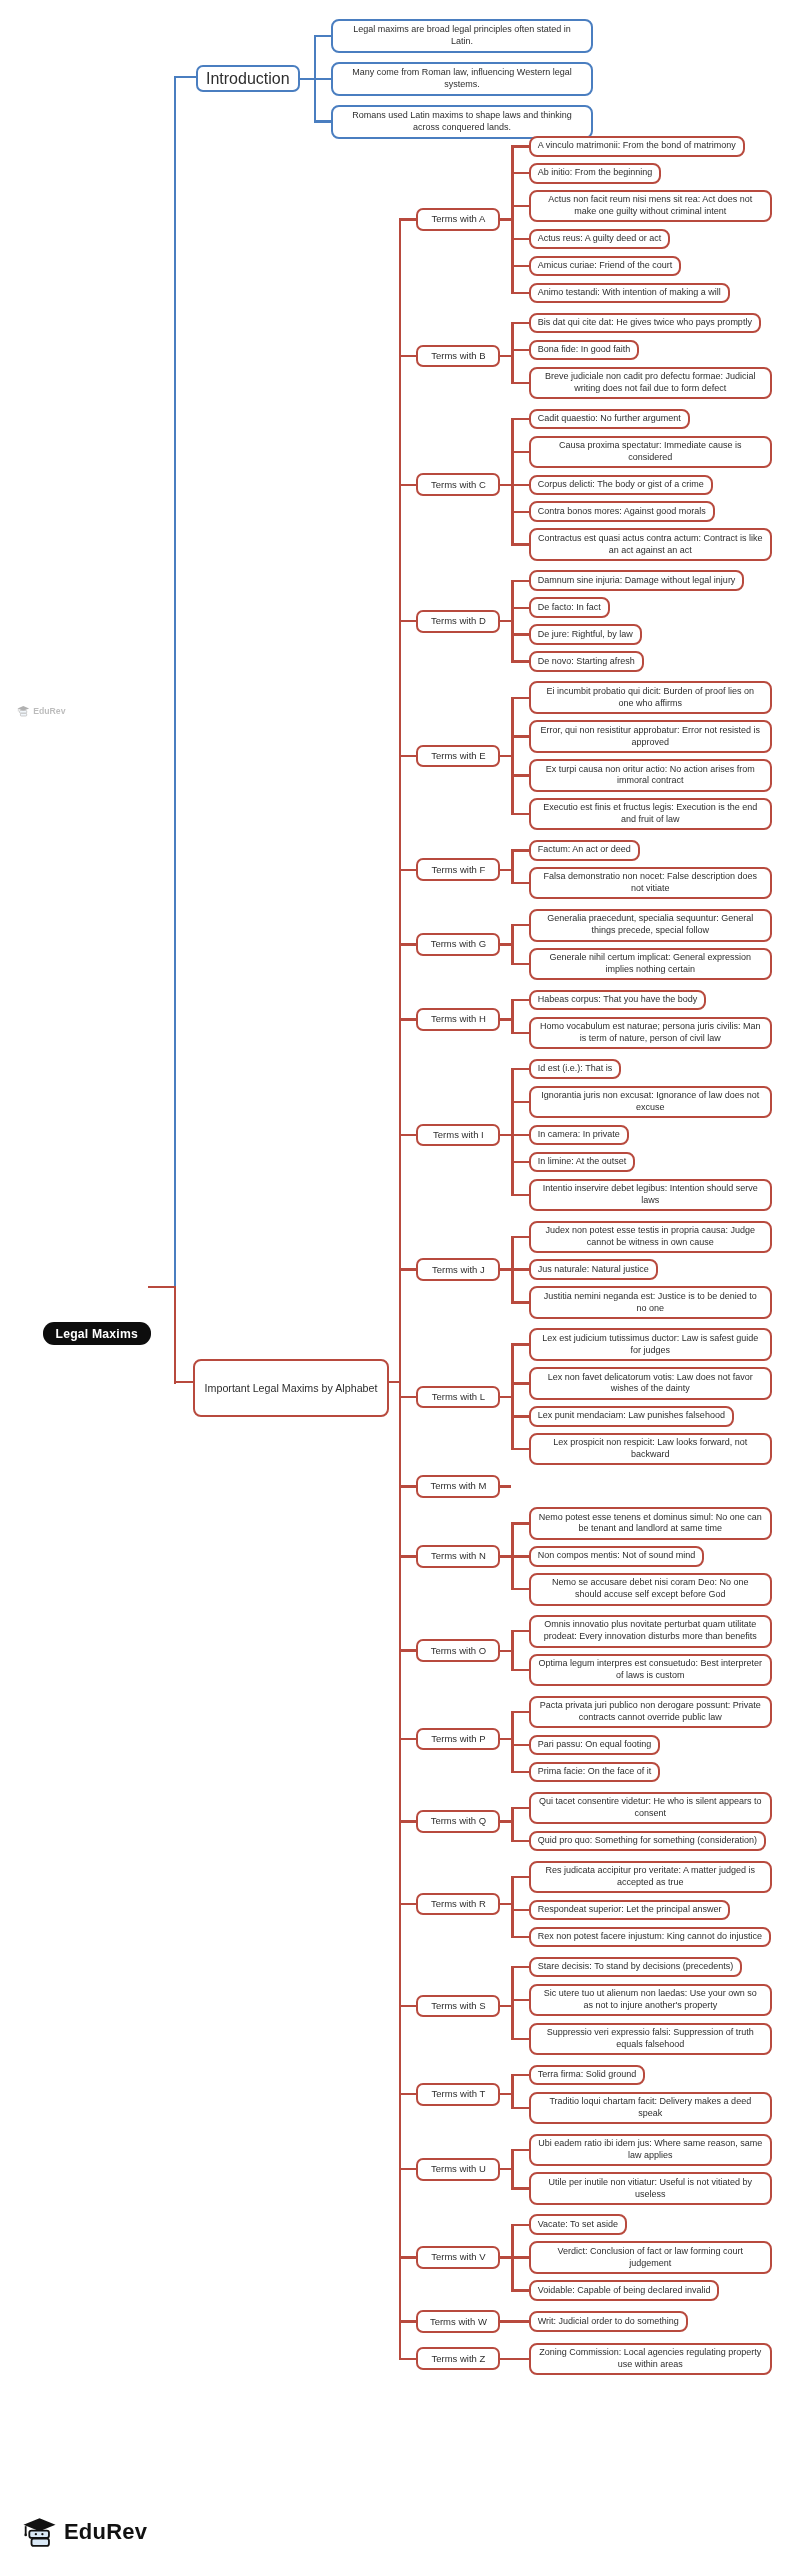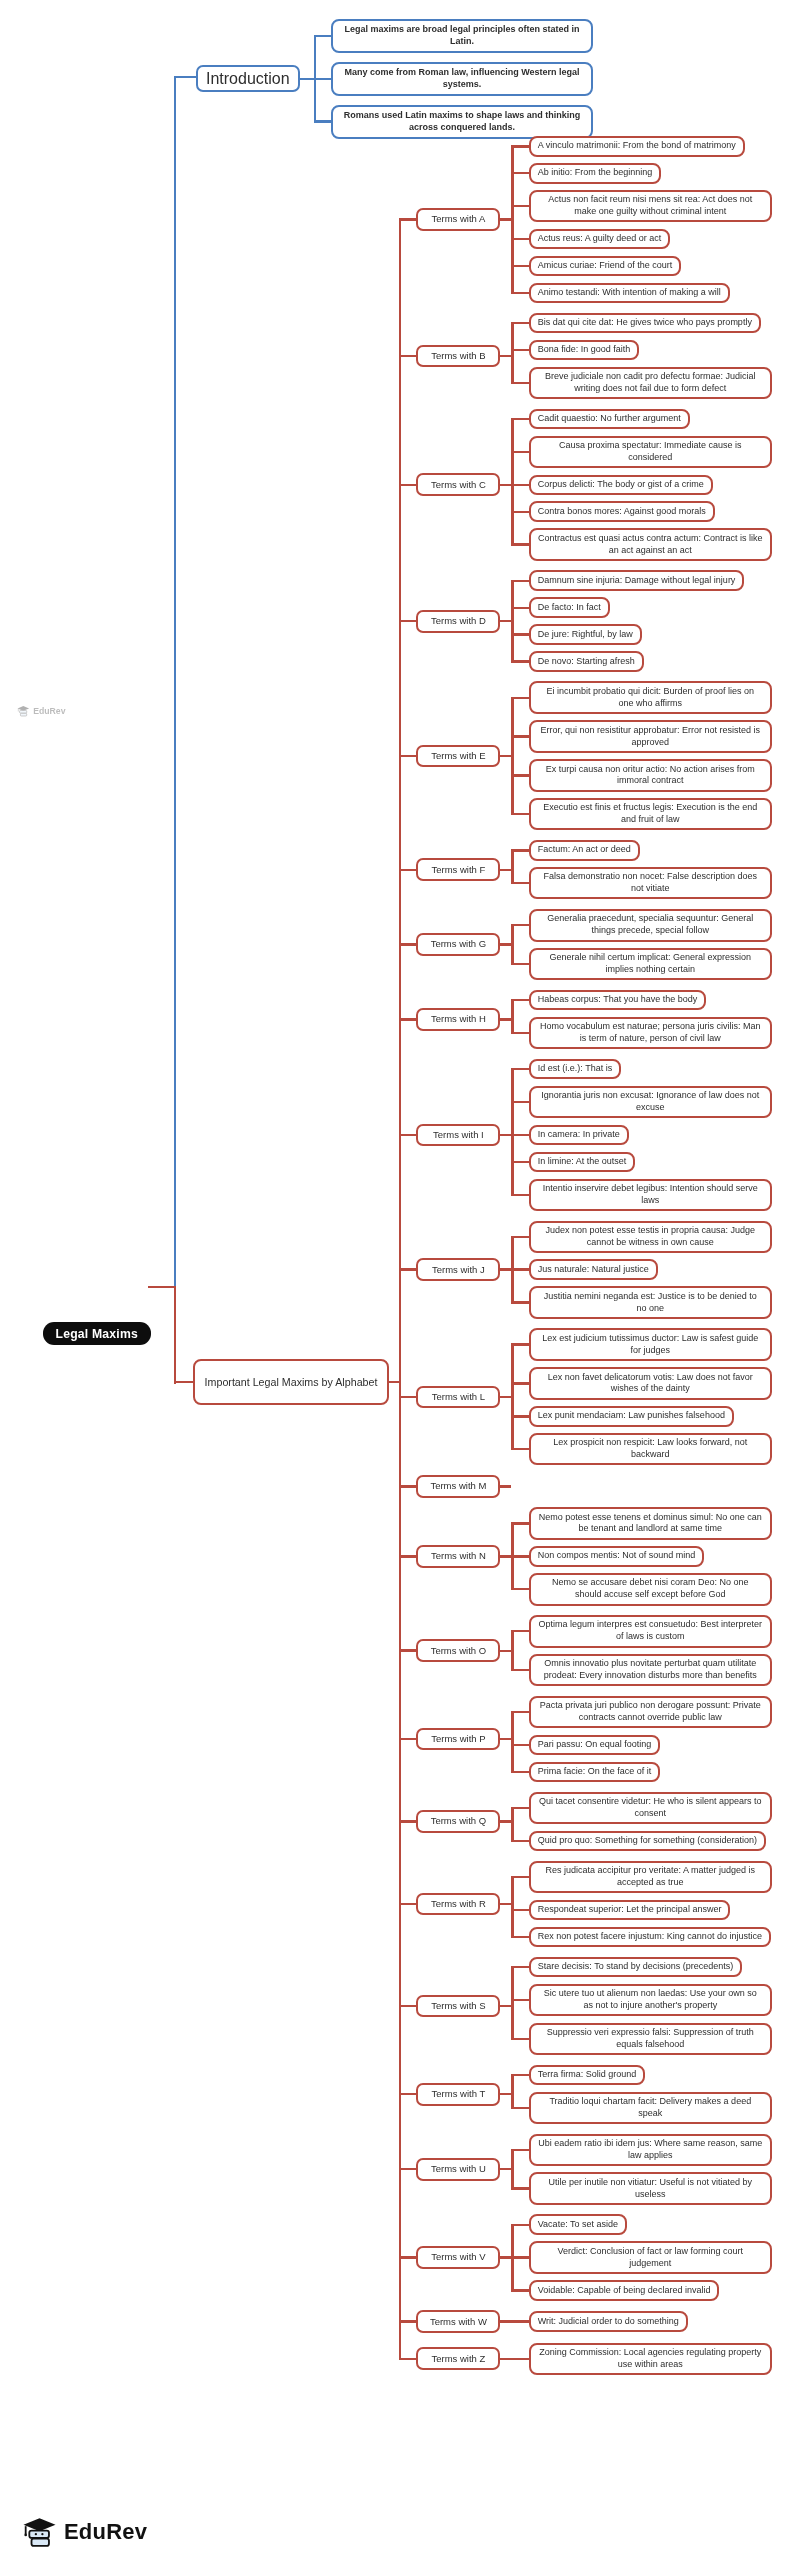--- a/index.html
+++ b/index.html
@@ -12,21 +12,21 @@
   *{box-sizing:border-box;margin:0;padding:0;}
   html,body{background:#ffffff;}
   body{font-family:"Liberation Sans", sans-serif;color:var(--txt);}
   #canvas{position:relative;width:808px;height:2576px;background:#fff;overflow:hidden;}
 
   
   .red{--c:var(--red);}
   .blue{--c:var(--blue);}
 
   .kids{display:flex;flex-direction:column;justify-content:center;gap:6.3px;}
-  .kids.wide-gap{gap:8.7px;font-weight:bold;}
+  .kids.wide-gap{gap:8.7px;}
   .kid{position:relative;padding-left:17.4px;display:flex;align-items:center;}
   .kid::before{content:"";position:absolute;left:0;top:calc(50% - 1.2px);width:17.4px;height:var(--line);background:var(--c);}
   .kid::after{content:"";position:absolute;left:0;top:-4.7px;bottom:-4.7px;width:var(--line);background:var(--c);}
   .kid:first-child::after{top:calc(50% - 1.2px);}
   .kid:last-child::after{bottom:calc(50% - 1.2px);}
   .kid:only-child::after{display:none;}
 
   
   #alphabet-groups{position:absolute;left:399px;top:136px;display:flex;flex-direction:column;gap:9.5px;}
   .group{position:relative;display:flex;align-items:center;padding-left:17.4px;}
@@ -61,21 +61,21 @@
     position:absolute;left:43px;top:1274px;
     background:var(--rootbg);color:#fff;font-weight:bold;font-size:12.2px;
     padding:4.7px 12.6px;border-radius:11px;letter-spacing:0.2px;margin-top:48px;
   }
   .connector{position:absolute;}
   .c-blue{background:var(--blue);}
   .c-red{background:var(--red);}
 
   
   #alphabet-node{
-    position:absolute;left:193px;top:1359px;width:196px;height:46px;
+    position:absolute;left:193px;top:1359px;width:196px;height:58px;
     border:2px solid var(--red);border-radius:8px;background:#fff;
     display:flex;align-items:center;justify-content:center;text-align:center;
     font-size:10.7px;line-height:1.35;padding:2.4px 8px;color:var(--txt);
   }
 
   
   #footer-brand{position:absolute;left:22px;top:2516px;display:flex;align-items:center;gap:7px;}
   #footer-brand .brand-text{font-size:22px;font-weight:bold;color:#111;letter-spacing:0.2px;}
   #watermark{position:absolute;left:17.4px;top:705px;display:flex;align-items:center;gap:3.2px;opacity:.32;}
   #watermark .brand-text{font-size:8.7px;font-weight:bold;color:#333;}
@@ -326,24 +326,24 @@
           <div class="kid">
             <div class="leaf">Nemo se accusare debet nisi coram Deo: No one should accuse self except before God</div>
           </div>
         </div>
       </div>
       <div class="group red">
         <div class="letter-node">Terms with O</div>
         <div class="stub red"></div>
         <div class="kids red">
           <div class="kid">
+            <div class="leaf">Omnis innovatio plus novitate perturbat quam utilitate prodeat: Every innovation disturbs more than benefits</div>
+          </div>
+          <div class="kid">
             <div class="leaf">Optima legum interpres est consuetudo: Best interpreter of laws is custom</div>
-          </div>
-          <div class="kid">
-            <div class="leaf">Omnis innovatio plus novitate perturbat quam utilitate prodeat: Every innovation disturbs more than benefits</div>
           </div>
         </div>
       </div>
       <div class="group red">
         <div class="letter-node">Terms with P</div>
         <div class="stub red"></div>
         <div class="kids red">
           <div class="kid">
             <div class="leaf">Pacta privata juri publico non derogare possunt: Private contracts cannot override public law</div>
           </div>

